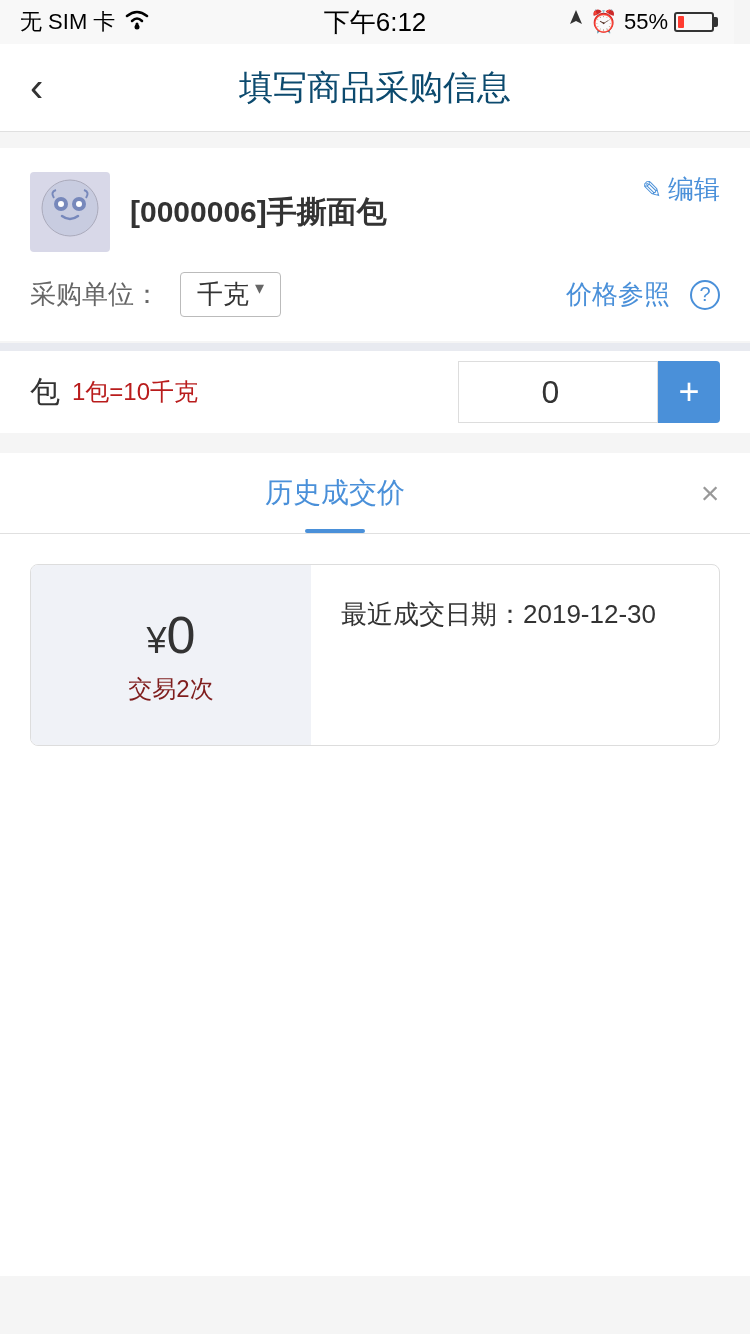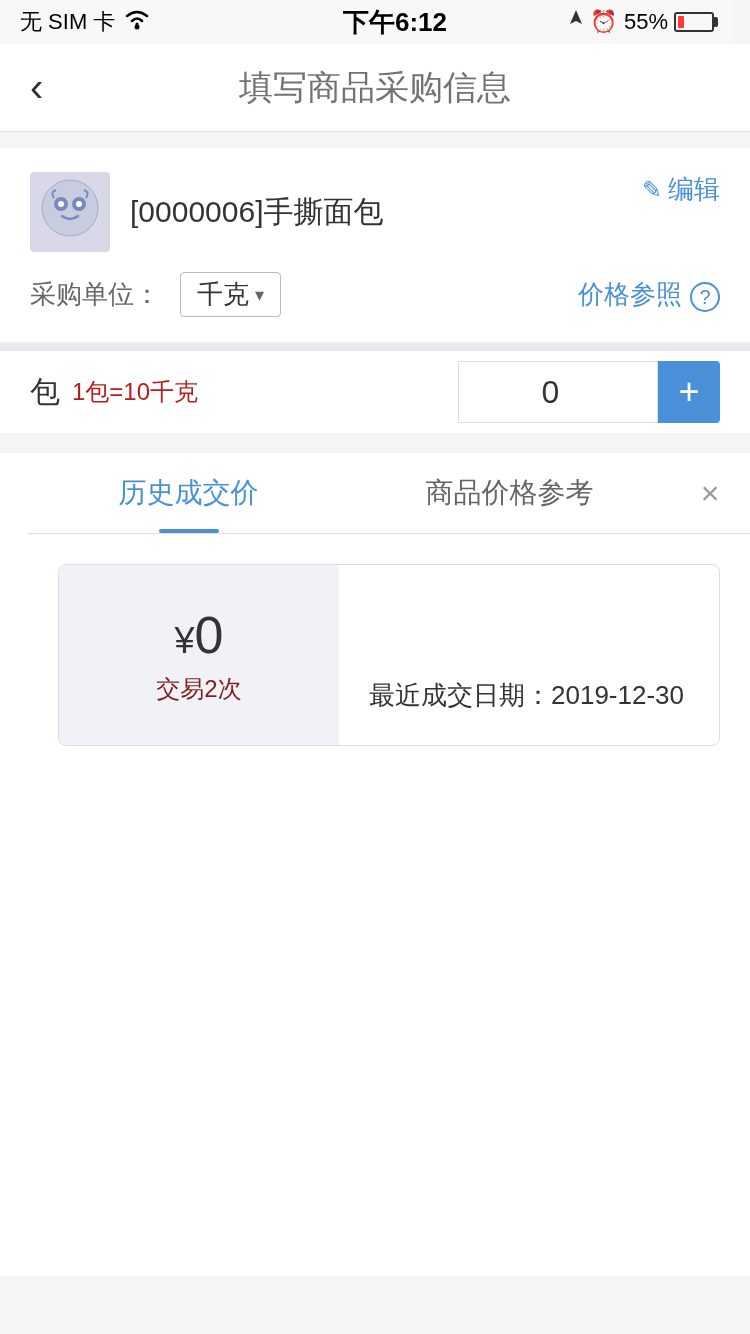--- a/index.html
+++ b/index.html
@@ -25,25 +25,24 @@
       color: #000;
     }
     .status-left {
       display: flex;
       align-items: center;
       gap: 8px;
       font-size: 22px;
     }
     .status-center {
       font-size: 26px;
-      font-weight: 700;
+      font-weight: 400;
       position: absolute;
       left: 50%;
       transform: translateX(-50%);
-      margin-left: 20px;
     }
     .status-right {
       display: flex;
       align-items: center;
       gap: 6px;
       font-size: 22px;
     }
     .battery-icon {
       width: 40px;
       height: 20px;
@@ -88,21 +87,21 @@
       color: #333;
       cursor: pointer;
       width: 60px;
     }
     .nav-title {
       position: absolute;
       left: 50%;
       transform: translateX(-50%);
       font-size: 34px;
       font-weight: 500;
-      color: #737373;
+      color: #0c4a6e;
     }
 
     
     .product-card {
       background: #fff;
       margin-top: 16px;
       padding: 24px 30px;
     }
     .product-top {
       display: flex;
@@ -124,21 +123,21 @@
       justify-content: center;
       flex-shrink: 0;
     }
     .owl-icon {
       font-size: 36px;
       color: #6677aa;
     }
     .product-name {
       font-size: 30px;
       color: #333;
-      font-weight: 400;
+      font-weight: 700;
     }
     .edit-btn {
       display: flex;
       align-items: center;
       gap: 6px;
       font-size: 26px;
       color: #4a90d9;
       cursor: pointer;
       white-space: nowrap;
     }
@@ -156,37 +155,36 @@
       display: flex;
       align-items: center;
       gap: 20px;
     }
     .unit-label {
       font-size: 26px;
       color: #666;
     }
     .unit-select {
       display: flex;
-      align-items: center;
       border: 1px solid #bbb;
       border-radius: 4px;
       padding: 4px 16px;
       font-size: 26px;
       color: #333;
       gap: 6px;
       cursor: pointer;
     }
     .chevron-down {
       font-size: 18px;
       color: #666;
     }
     .price-ref {
       display: flex;
-      align-items: flex-end;
-      gap: 8px;
+      align-items: center;
+      gap: 20px;
       font-size: 26px;
       color: #4a90d9;
       cursor: pointer;
     }
     .help-icon {
       width: 30px;
       height: 30px;
       border: 2px solid #4a90d9;
       border-radius: 50%;
       display: flex;
@@ -247,21 +245,20 @@
       justify-content: center;
       cursor: pointer;
       border: none;
       border-radius: 0 4px 4px 0;
     }
 
     
     .tabs-section {
       background: #fff;
       margin-top: 20px;
-      padding-left: 28px;
     }
     .tabs-header {
       display: flex;
       align-items: center;
       border-bottom: 1px solid #e0e0e0;
       position: relative;
     }
     .tab-item {
       flex: 1;
       height: 80px;
@@ -332,21 +329,21 @@
     .trade-count {
       font-size: 24px;
       color: #7f1d1d;
       margin-top: 8px;
     }
     .price-right-panel {
       flex: 1;
       padding: 30px 30px;
       display: flex;
       flex-direction: column;
-      justify-content: flex-end;
+      justify-content: space-between;
       gap: 16px;
     }
     .price-detail-row {
       font-size: 26px;
       color: #333;
       line-height: 1.5;
     }
 
     
     .white-area {
@@ -441,23 +438,20 @@
     <input class="qty-input" type="number" value="0" style="">
     <button class="qty-plus-btn">+</button>
   </div>
 </div>
 
 <div class="tabs-section">
   <div class="tabs-header">
     <div class="tab-item active">
       <span>历史成交价</span>
     </div>
-    <div class="tab-item">
-      <span>商品价格参考</span>
-    </div>
     <div class="tab-close">
       <span>×</span>
     </div>
   </div>
 
   <div class="tab-content">
     <div class="price-card">
       <div class="price-left-panel">
         <div class="price-amount">
           <span class="price-yen">¥</span><span class="price-num">0</span>

